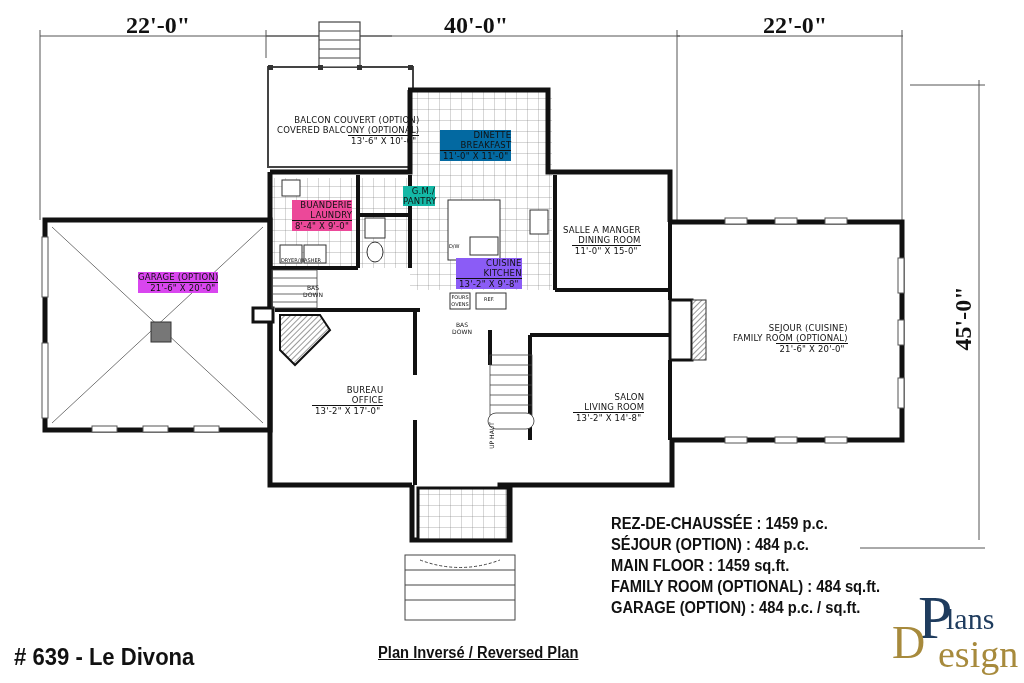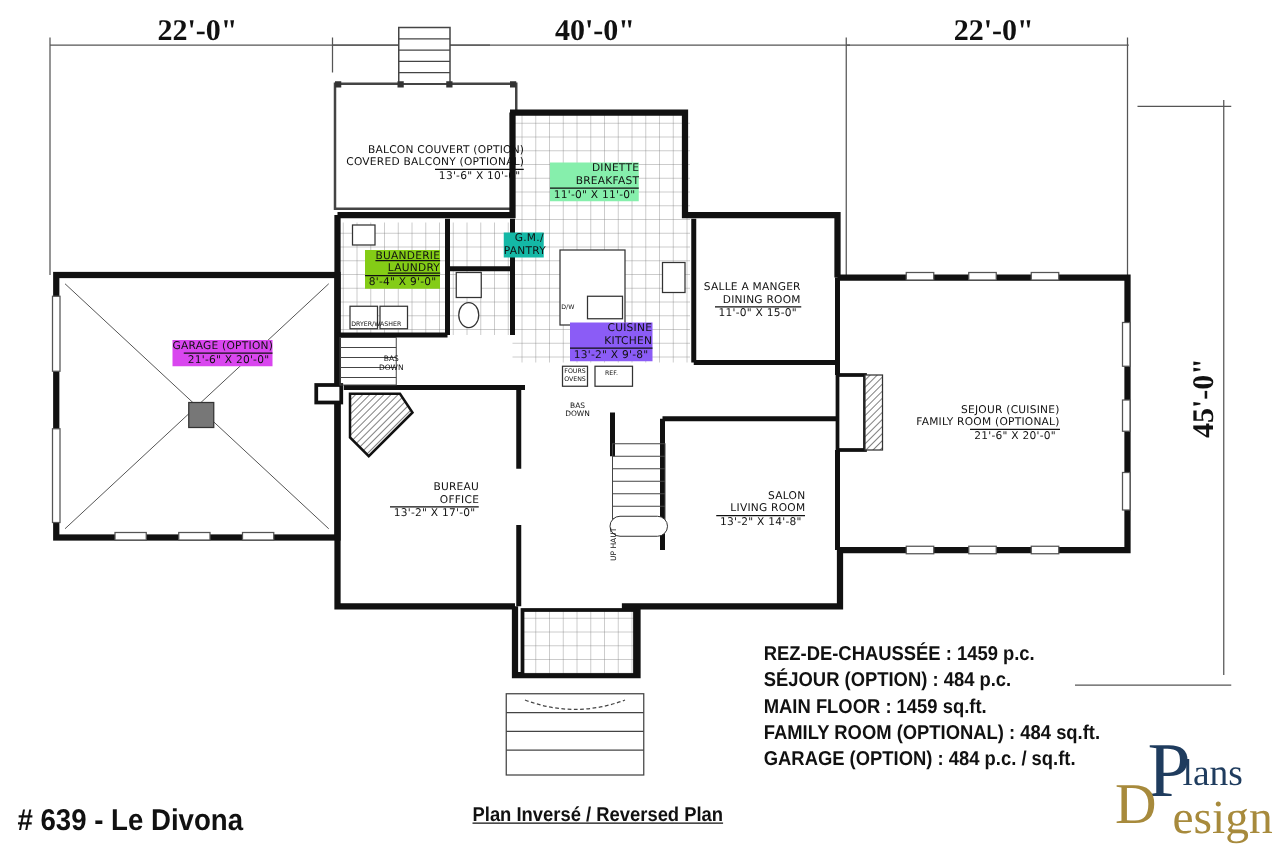--- a/index.html
+++ b/index.html
@@ -169,26 +169,26 @@
 <div class="dim" style="left:126px;top:12px;">22'-0"</div>
 <div class="dim" style="left:444px;top:12px;">40'-0"</div>
 <div class="dim" style="left:763px;top:12px;">22'-0"</div>
 <div class="dim-v" style="left:932px;top:305px;">45'-0"</div>
 
 <div class="room" style="left:277px;top:115px;">
   <div>BALCON COUVERT (OPTION)</div>
   <div>COVERED BALCONY (OPTIONAL)</div>
   <div class="size">13'-6" X 10'-0"</div>
 </div>
-<div class="room" style="left:440px;top:130px;background:#86efac;">
+<div class="room" style="left:440px;top:130px;background:#0369a1;">
   <div>DINETTE</div>
   <div>BREAKFAST</div>
   <div class="size">11'-0" X 11'-0"</div>
 </div>
-<div class="room" style="left:292px;top:200px;background:#84cc16;text-decoration:underline;">
+<div class="room" style="left:292px;top:200px;background:#ec4899;">
   <div>BUANDERIE</div>
   <div>LAUNDRY</div>
   <div class="size">8'-4" X 9'-0"</div>
 </div>
 <div class="room" style="left:373px;top:186px;width:32px;white-space:normal;background:#14b8a6;margin-left:30px;">G.M./ PANTRY</div>
 <div class="room" style="left:456px;top:258px;background:#8b5cf6;">
   <div>CUISINE</div>
   <div>KITCHEN</div>
   <div class="size">13'-2" X 9'-8"</div>
 </div>

